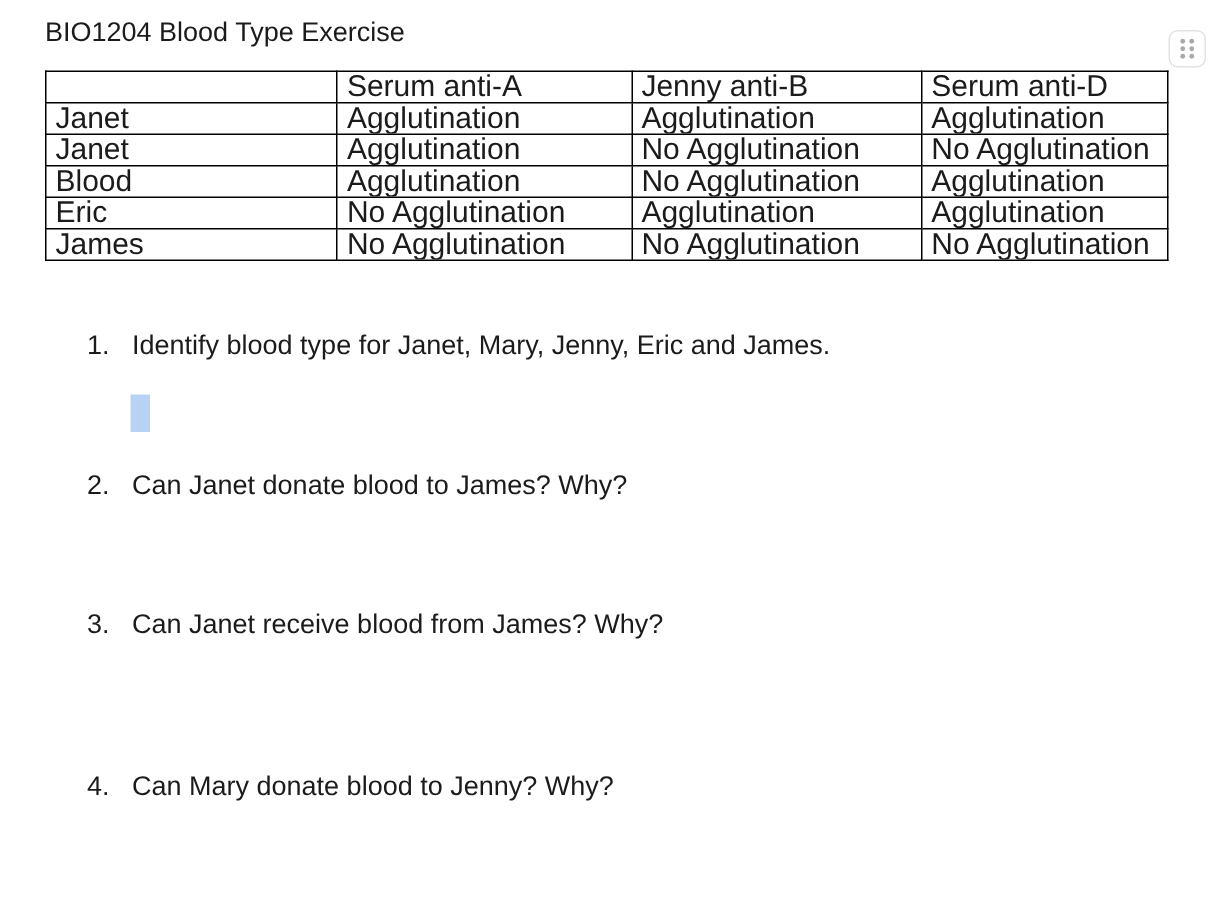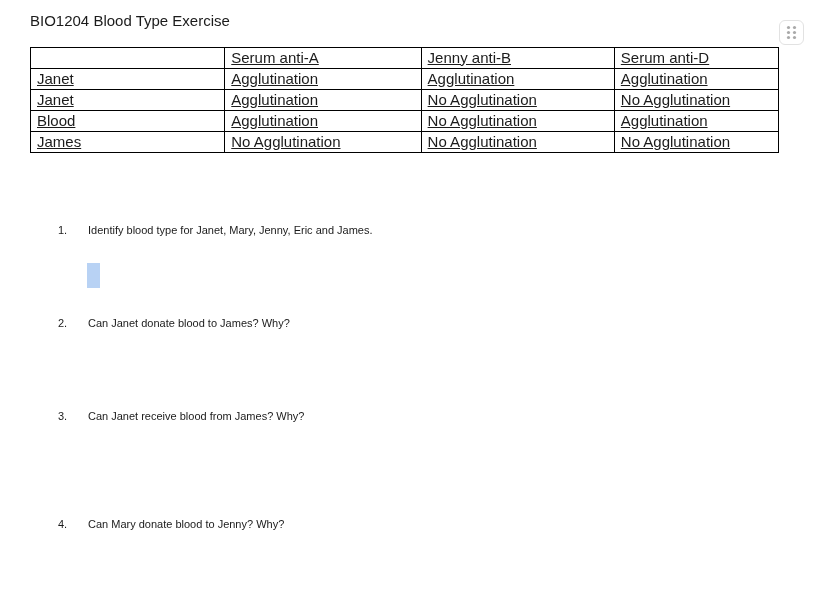--- a/index.html
+++ b/index.html
@@ -7,21 +7,21 @@
     width: 819px; height: 604px;
     background: #ffffff;
     font-family: "Liberation Sans", "DejaVu Sans", sans-serif;
     color: #1b1b1b;
     overflow: hidden;
   }
   .page { position: relative; width: 819px; height: 604px; background: #fff; }
 
   .doc-title {
     position: absolute; left: 30px; top: 12px;
-    font-size: 15px; line-height: 18px; color: #1b1b1b;
+    font-size: 18px; line-height: 18px; color: #1b1b1b;
     white-space: nowrap;
   }
 
   .drag-btn {
     position: absolute; left: 779px; top: 20px;
     width: 25px; height: 25px;
     background: #ffffff;
     border: 1px solid #e2e2e2;
     border-radius: 6px;
     display: flex; align-items: center; justify-content: center;
@@ -29,33 +29,33 @@
   }
 
   table.blood-table {
     position: absolute; left: 30px; top: 47px;
     width: 749px;
     border-collapse: collapse;
     table-layout: fixed;
   }
   table.blood-table th, table.blood-table td {
     border: 1px solid #000000;
-    font-size: 15px; font-weight: normal;
+    font-size: 20px; font-weight: normal;
     text-align: left;
     height: 21px;
     padding: 0 2px 1px 6px;
     line-height: 18px;
-    white-space: nowrap; overflow: hidden; text-decoration: underline;
+    white-space: nowrap; overflow: hidden;
   }
   .col-name  { width: 187px; }
   .col-antia { width: 189px; }
   .col-antib { width: 186px; }
   .col-antid { width: 158px; }
 
-  .question { position: absolute; left: 58px; font-size: 11px; line-height: 19px; white-space: nowrap; }
+  .question { position: absolute; left: 58px; font-size: 18px; line-height: 19px; white-space: nowrap; }
   .q-num  { display: inline-block; width: 30px; }
   .q-text { display: inline-block; }
   .q1 { top: 221px; }
   .q2 { top: 314px; }
   .q3 { top: 407px; }
   .q4 { top: 515px; }
 
   .selection-highlight {
     position: absolute; left: 87px; top: 263px;
     width: 13px; height: 25px;
@@ -100,20 +100,26 @@
         <td>No Agglutination</td>
         <td>No Agglutination</td>
       </tr>
       <tr>
         <td>Blood</td>
         <td>Agglutination</td>
         <td>No Agglutination</td>
         <td>Agglutination</td>
       </tr>
       <tr>
+        <td>Eric</td>
+        <td>No Agglutination</td>
+        <td>Agglutination</td>
+        <td>Agglutination</td>
+      </tr>
+      <tr>
         <td>James</td>
         <td>No Agglutination</td>
         <td>No Agglutination</td>
         <td>No Agglutination</td>
       </tr>
     </tbody>
   </table>
 
   <div class="question q1">
     <span class="q-num">1.</span><span class="q-text">Identify blood type for Janet, Mary, Jenny, Eric and James.</span>

